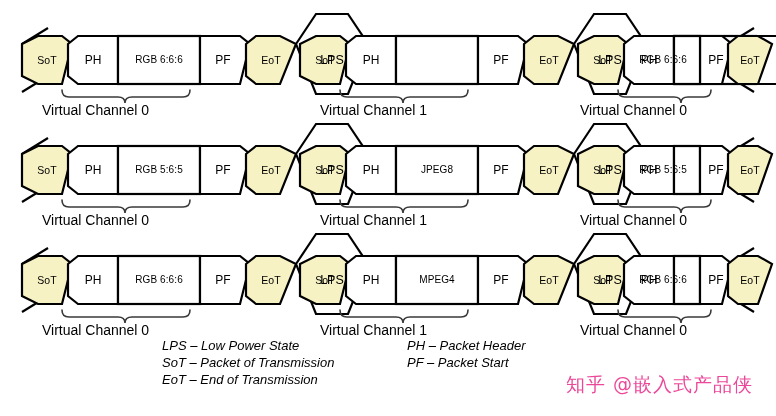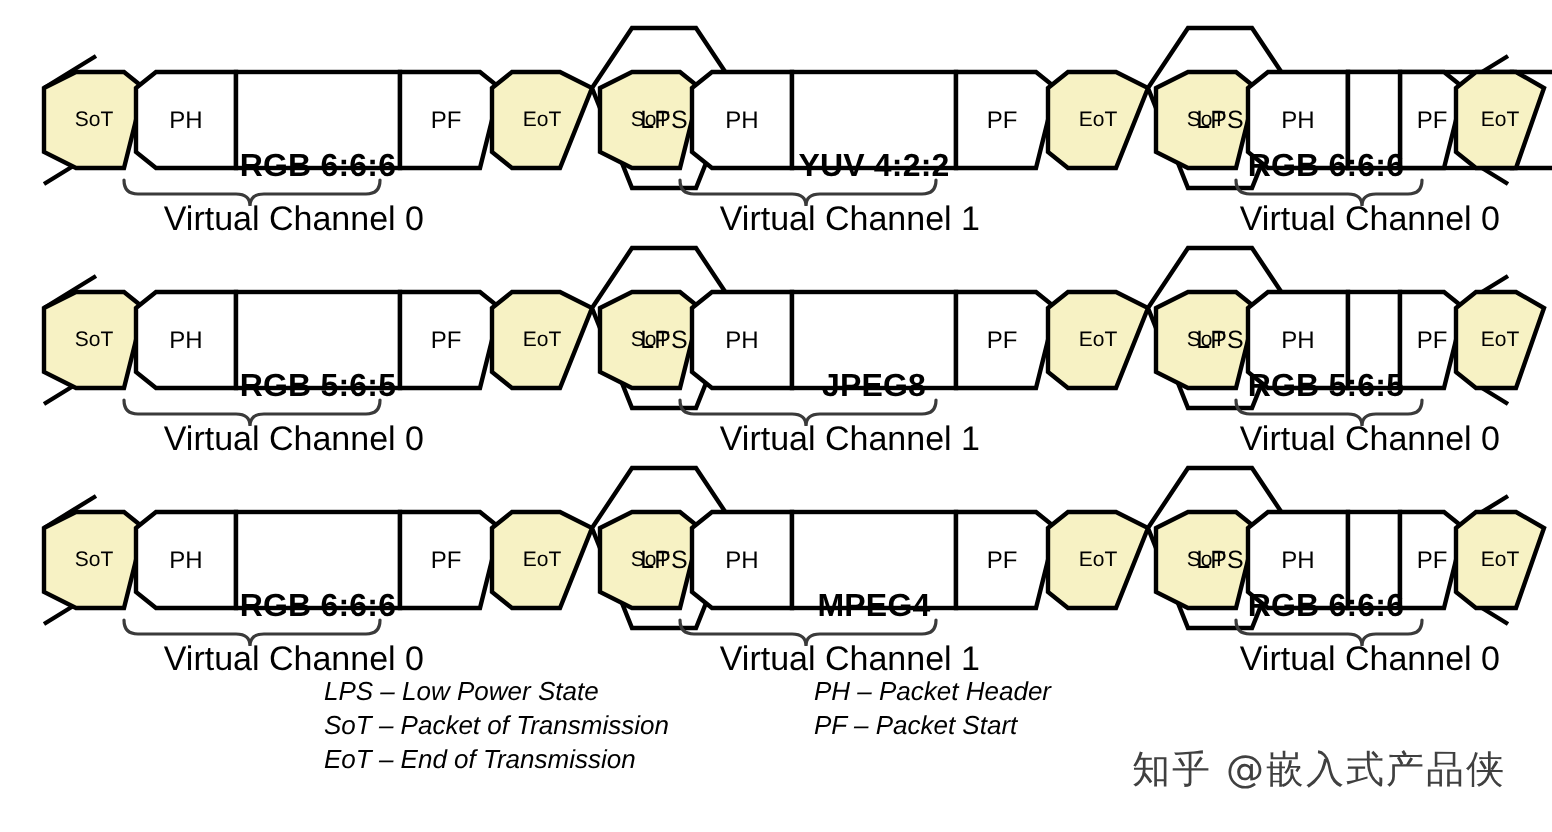--- a/index.html
+++ b/index.html
@@ -23,27 +23,27 @@
   .lbl{
     position:absolute;
     height:30px;line-height:30px;
     text-align:center;
     white-space:nowrap;
     font-size:12px;
     pointer-events:none;
   }
   .lbl.sot,.lbl.eot{font-size:10.5px;font-weight:400;}
   .lbl.ph,.lbl.pf{font-size:12px;font-weight:400;}
-  .lbl.payload{font-size:16px;font-weight:bold;letter-spacing:.1px;margin-top:24px;}
+  .lbl.payload{font-size:10px;font-weight:normal;letter-spacing:.1px;}
   .lbl.lps{font-size:12.5px;font-weight:400;}
 
   .vclabel{
     position:absolute;
-    font-size:17px;
-    text-align:right;
+    font-size:14px;
+    text-align:left;
     white-space:nowrap;
     height:16px;line-height:16px;
   }
 
   
   .key{
     position:absolute;
     left:162px;top:337px;
     width:600px;
   }
@@ -56,21 +56,21 @@
   .key-col-left{left:0;}
   .key-col-right{left:245px;}
   .key-item{
     font-size:13px;line-height:17px;white-space:nowrap;
   }
 
   .watermark{
     position:absolute;
     left:566px;top:372px;
     font-size:19px;
-    color:#404040;
+    color:#ec4899;
     white-space:nowrap;
     letter-spacing:1px;
     font-family:"DejaVu Sans",sans-serif;
   }
 </style>
 </head>
 <body>
 
 <div class="diagram">
 
@@ -119,21 +119,20 @@
 
     <div class="lbl sot" style="left:22px;top:35px;width:50px;">SoT</div>
     <div class="lbl ph" style="left:68px;top:35px;width:50px;">PH</div>
     <div class="lbl payload" style="left:118px;top:35px;width:82px;">RGB 6:6:6</div>
     <div class="lbl pf" style="left:200px;top:35px;width:46px;">PF</div>
     <div class="lbl eot" style="left:246px;top:35px;width:50px;">EoT</div>
     <div class="lbl lps" style="left:296px;top:35px;width:72px;">LPS</div>
 
     <div class="lbl sot" style="left:300px;top:35px;width:50px;">SoT</div>
     <div class="lbl ph" style="left:346px;top:35px;width:50px;">PH</div>
-    <div class="lbl payload" style="left:396px;top:35px;width:82px;">YUV 4:2:2</div>
     <div class="lbl pf" style="left:478px;top:35px;width:46px;">PF</div>
     <div class="lbl eot" style="left:524px;top:35px;width:50px;">EoT</div>
     <div class="lbl lps" style="left:574px;top:35px;width:72px;">LPS</div>
 
     <div class="lbl sot" style="left:578px;top:35px;width:50px;">SoT</div>
     <div class="lbl ph" style="left:624px;top:35px;width:50px;">PH</div>
     <div class="lbl payload" style="left:674px;top:35px;width:26px;width:82px;left:622px;">RGB 6:6:6</div>
     <div class="lbl pf" style="left:700px;top:35px;width:32px;">PF</div>
     <div class="lbl eot" style="left:728px;top:35px;width:44px;">EoT</div>
 

